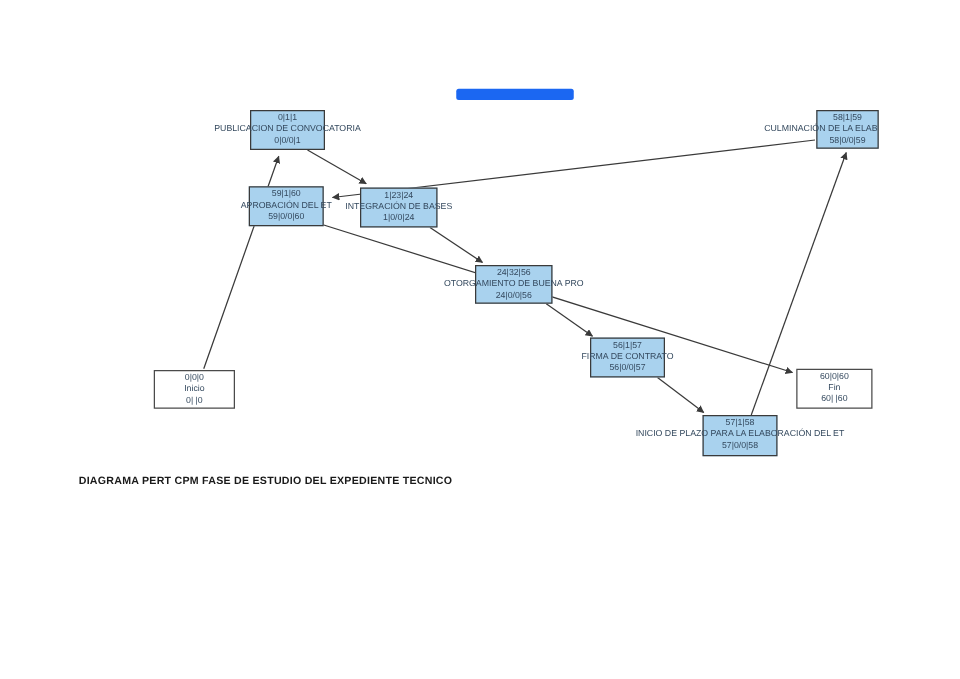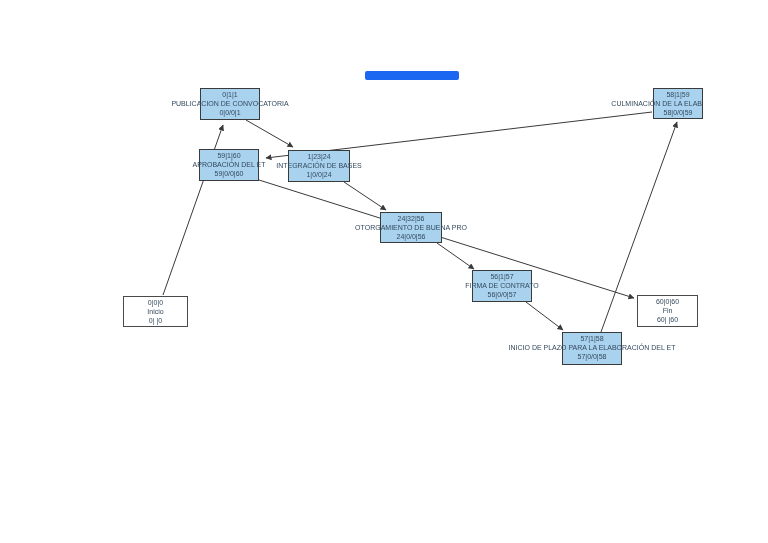--- a/index.html
+++ b/index.html
@@ -107,14 +107,15 @@
     <div class="l b">0| |0</div>
   </div>
 
   <div class="node white" style="left:637px;top:295px;width:61px;height:32px">
     <div class="box"></div>
     <div class="l t">60|0|60</div>
     <div class="l m">Fin</div>
     <div class="l b">60| |60</div>
   </div>
 
+  <div class="caption">DIAGRAMA PERT CPM FASE DE ESTUDIO DEL EXPEDIENTE TECNICO</div>
 
 </div>
 
 </body></html>

